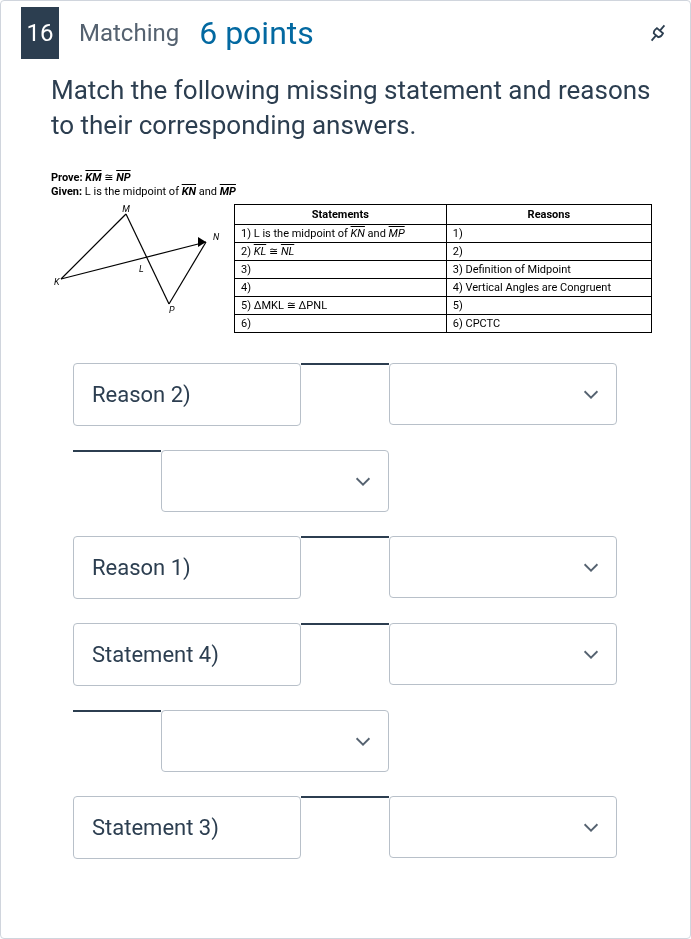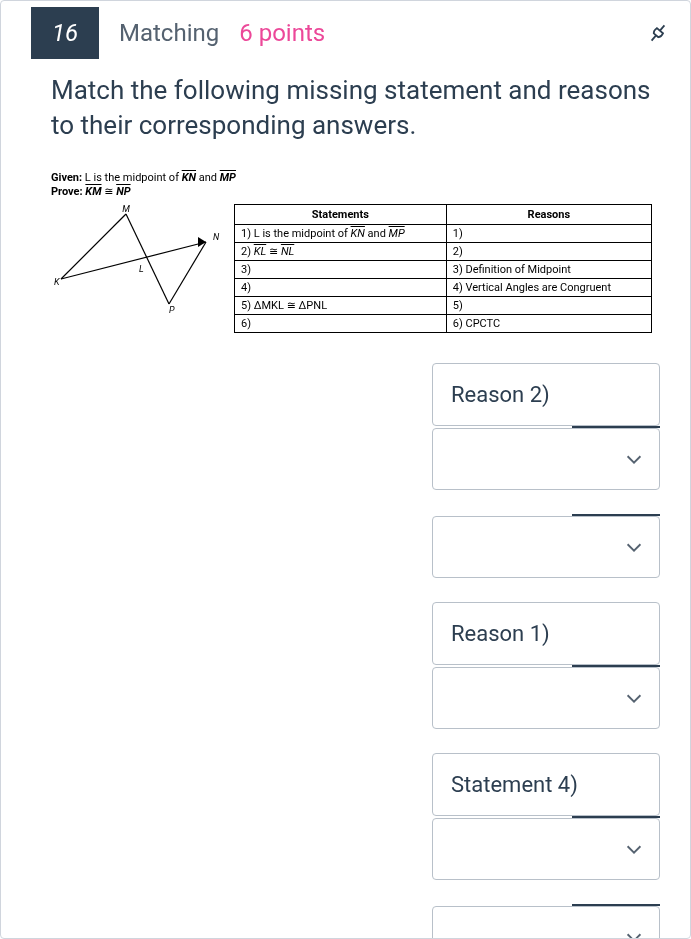--- a/index.html
+++ b/index.html
@@ -22,36 +22,35 @@
       display: flex;
       align-items: center;
       padding: 0 20px 0 0;
       gap: 20px;
     }
     .qnum {
       background: #2c3e50;
       color: #fff;
       font-size: 24px;
       font-weight: 400;
-      width: 68px;
+      width: 38px;
       height: 52px;
       display: flex;
       align-items: center;
       justify-content: center;
-      margin-left: 30px;
-      font-style: italic;
+      margin-left: 20px;
     }
     .qtype {
       font-size: 24px;
       color: #556270;
       font-weight: 400;
     }
     .qpoints {
-      font-size: 24px;
-      color: #ec4899;
+      font-size: 32px;
+      color: #0369a1;
       font-weight: 400;
     }
     .pin-icon {
       margin-left: auto;
       width: 24px;
       height: 24px;
       color: #2c3e50;
     }
     .question-prompt {
       font-size: 26px;
@@ -110,23 +109,22 @@
     .proof-table th {
       text-align: center;
       font-weight: 700;
       padding: 3px 6px;
     }
     .matching-area {
       padding: 20px 30px 0 72px;
     }
     .match-row {
       display: flex;
-      align-items: flex-end;
+      align-items: flex-start;
       margin-bottom: 24px;
-      flex-direction: column;
     }
     .match-label {
       border: 1.5px solid #b8c0c9;
       border-radius: 4px;
       padding: 18px 18px;
       font-size: 22px;
       color: #2c3e50;
       width: 228px;
       background: #fff;
     }
@@ -171,25 +169,25 @@
       <path d="M8 9 C8 9 7 13 9 15 L15 15 C17 13 16 9 16 9 Z"></path>
       <path d="M12 15 L12 22"></path>
     </g>
   </svg>
 </div>
 
 <div class="question-prompt">Match the following missing statement and reasons to their corresponding answers.</div>
 
 <div class="proof-area">
   <div class="proof-given">
-    <span class="label">Given:</span><span class="content"> L is the midpoint of </span><span class="overline">KN</span><span class="content"> and </span><span class="overline">MP</span>
-  </div>
-  <div class="proof-given">
     <span class="label">Prove:</span>
     <span class="overline">KM</span><span class="content"> ≅ </span><span class="overline">NP</span>
+  </div>
+  <div class="proof-given">
+    <span class="label">Given:</span><span class="content"> L is the midpoint of </span><span class="overline">KN</span><span class="content"> and </span><span class="overline">MP</span>
   </div>
 
   <div class="proof-row">
     <div class="diagram">
       <svg viewBox="0 0 175 110">
         <line x1="10" y1="75" x2="75" y2="10" stroke="#000" stroke-width="1.2"></line>
         <line x1="10" y1="75" x2="155" y2="38" stroke="#000" stroke-width="1.2"></line>
         <line x1="75" y1="10" x2="118" y2="100" stroke="#000" stroke-width="1.2"></line>
         <line x1="155" y1="38" x2="118" y2="100" stroke="#000" stroke-width="1.2"></line>
         <polygon points="155,38 147,33 147,43" fill="#000"></polygon>

